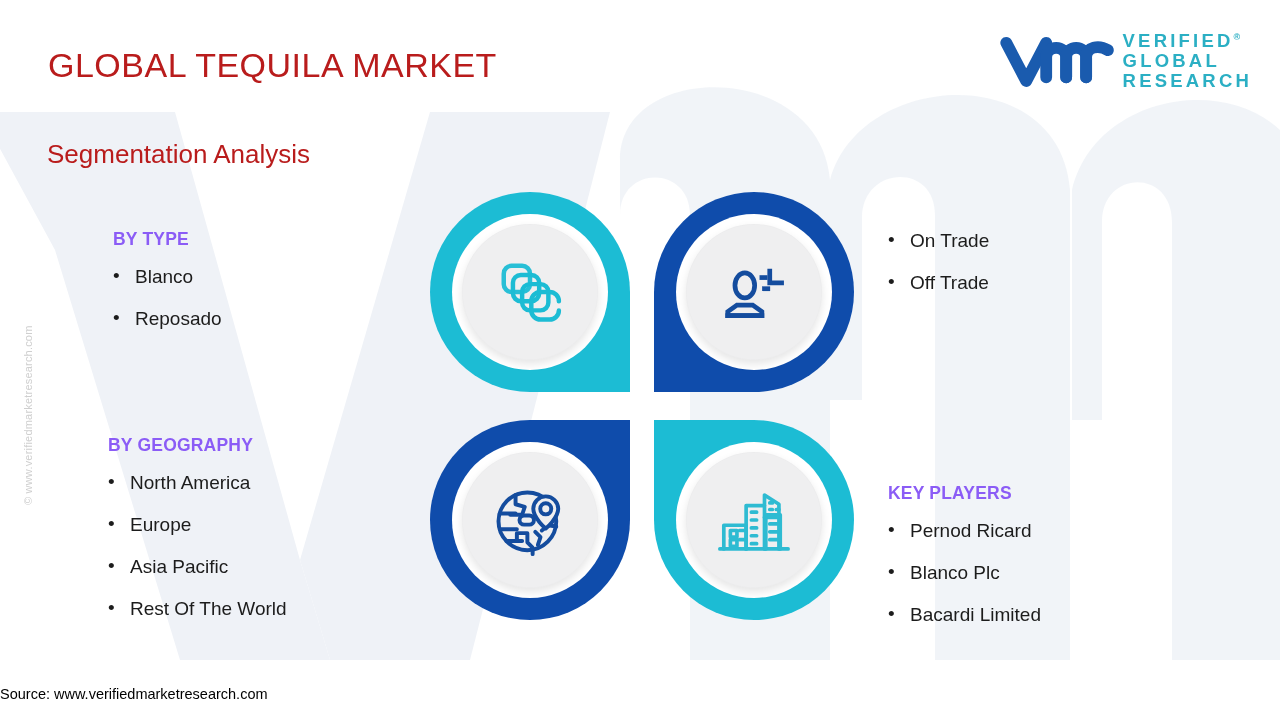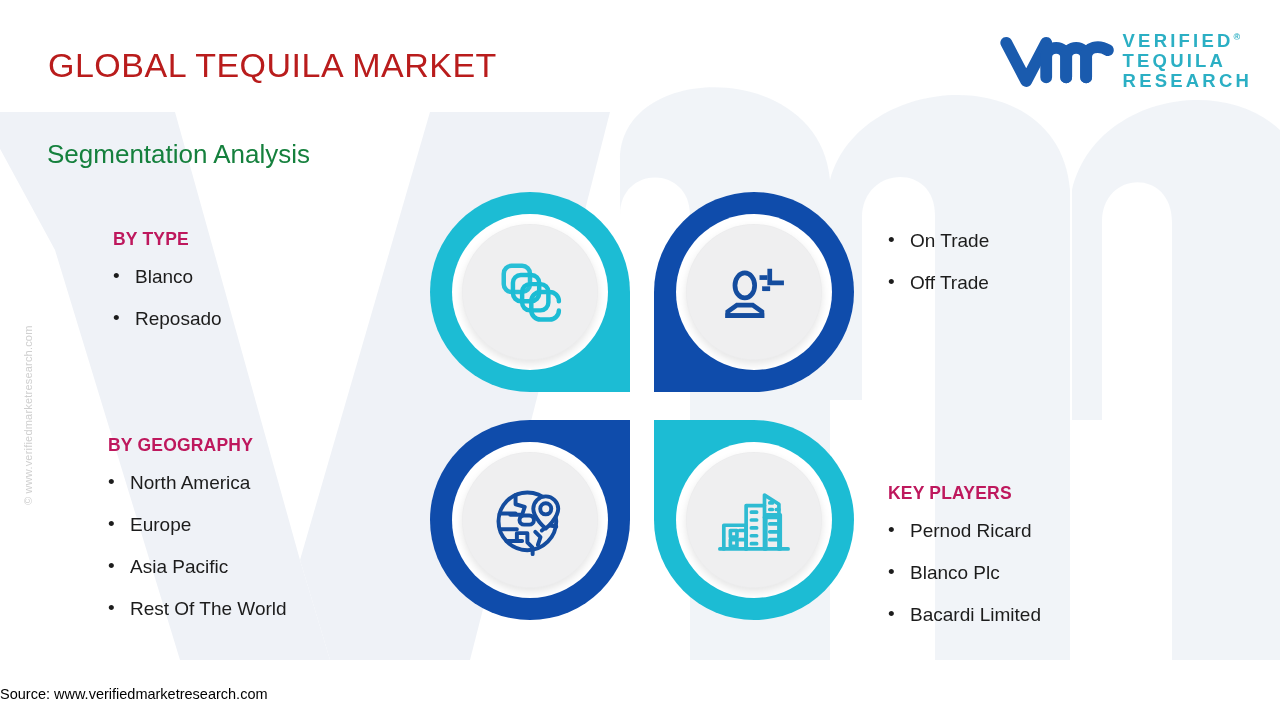--- a/index.html
+++ b/index.html
@@ -16,21 +16,21 @@
   .bg-watermark svg { position:absolute; left:0; top:0; }
 
   
   .page-title {
     position:absolute; left:48px; top:46px;
     font-size:34px; font-weight:400; letter-spacing:.5px;
     color:#b91c1c; z-index:5; white-space:nowrap;
   }
   .sub-title {
     position:absolute; left:47px; top:139px;
-    font-size:26px; font-weight:400; color:#15803d; z-index:5;
+    font-size:26px; font-weight:400; color:#b91c1c; z-index:5;
   }
 
   
   .logo { position:absolute; right:28px; top:30px; z-index:6;
           display:flex; align-items:center; gap:6px; }
   .logo-mark { width:118px; height:62px; display:block; }
   .logo-text { line-height:1.08; }
   .logo-text .lt-row {
     font-size:18.5px; font-weight:700; letter-spacing:3.2px;
     color:#2BAFC4; white-space:nowrap; position:relative;
@@ -40,21 +40,21 @@
   
   .side-watermark {
     position:absolute; left:22px; top:285px; z-index:4;
     transform-origin:left top; transform:rotate(-90deg) translateX(-220px);
     font-size:11px; color:#CFCFCF; letter-spacing:.2px; white-space:nowrap;
   }
 
   
   .seg-block { position:absolute; z-index:5; }
   .seg-head {
-    font-size:17.5px; font-weight:700; color:#be185d;
+    font-size:17.5px; font-weight:700; color:#8b5cf6;
     letter-spacing:.2px; margin-bottom:16px; white-space:nowrap;
   }
   .seg-list { list-style:none; }
   .seg-list li {
     display:flex; align-items:flex-start; gap:16px;
     font-size:19px; color:#1C1C1C; margin-bottom:20px; white-space:nowrap;
   }
   .seg-list li .bullet { font-size:19px; line-height:1; color:#1C1C1C; width:6px; }
   .seg-list li:last-child { margin-bottom:0; }
 
@@ -123,21 +123,21 @@
   <svg class="logo-mark" viewBox="0 0 130 68" aria-hidden="true">
     <g fill="none" stroke="#1A5BAE" stroke-width="13" stroke-linecap="round" stroke-linejoin="round">
       <path d="M8 14 L30 56 L52 14"></path>
       <path d="M52 52 L52 30 C52 16 74 16 74 30 L74 52"></path>
       <path d="M74 52 L74 30 C74 16 96 16 96 30 L96 52"></path>
       <path d="M96 52 L96 30 C96 18 110 16 120 22"></path>
     </g>
   </svg>
   <div class="logo-text">
     <div class="lt-row"><span>VERIFIED</span><span class="logo-reg">®</span></div>
-    <div class="lt-row">TEQUILA</div>
+    <div class="lt-row">GLOBAL</div>
     <div class="lt-row">RESEARCH</div>
   </div>
 </div>
 
 <div class="side-watermark">© www.verifiedmarketresearch.com</div>
 
 <div class="seg-block" id="block-type">
   <div class="seg-head">BY TYPE</div>
   <ul class="seg-list">
     <li>

